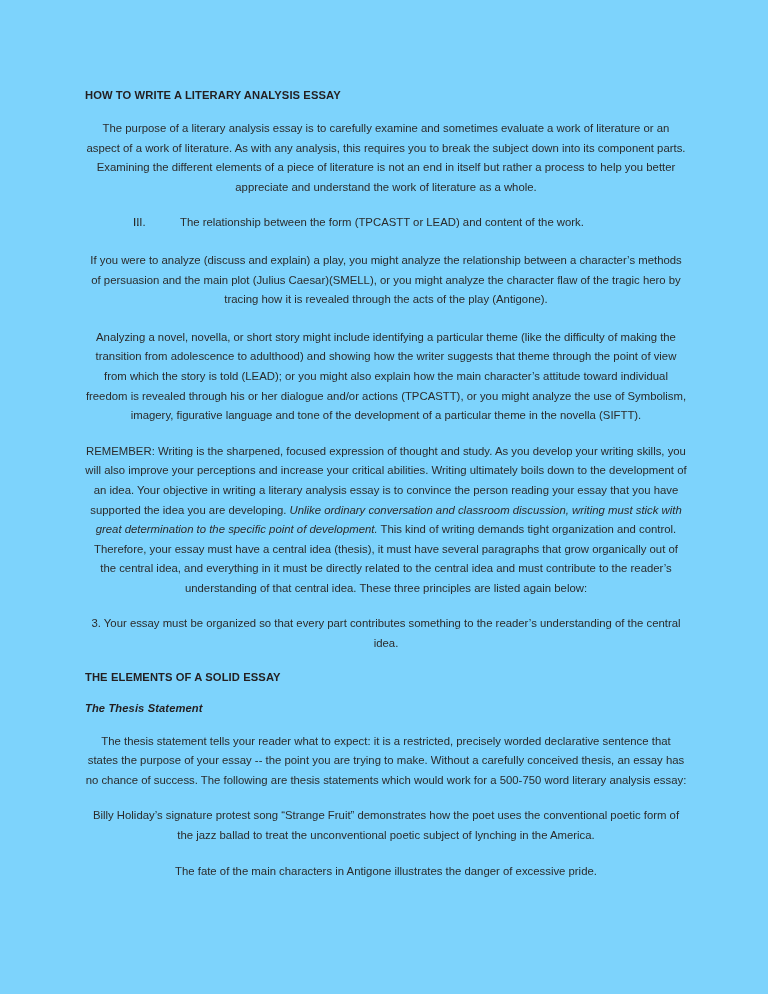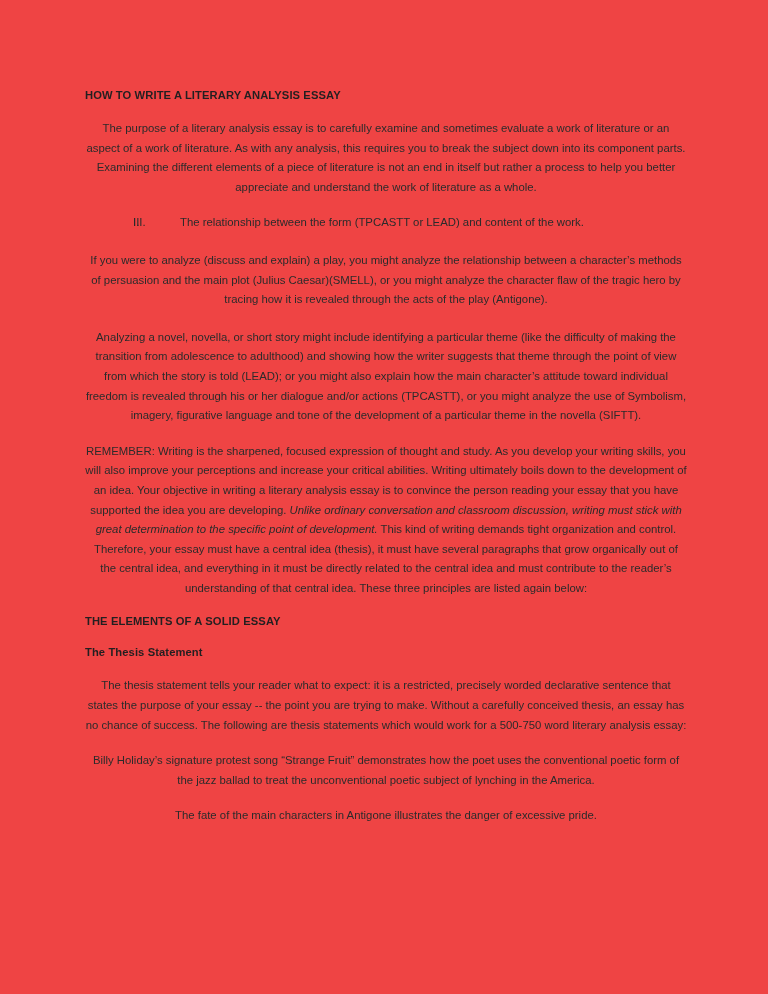--- a/index.html
+++ b/index.html
@@ -12,21 +12,21 @@
     height: 994px;
     overflow: hidden;
     font-family: "Liberation Sans", sans-serif;
     color: #231f20;
     -webkit-font-smoothing: antialiased;
   }
   .page {
     position: relative;
     width: 768px;
     height: 994px;
-    background: #ef4444;
+    background: #7dd3fc;
     box-sizing: border-box;
     padding: 88px 82px 0 85px;
   }
   .doc-body {
     width: 602px;
   }
   .heading {
     font-size: 11.2px;
     font-weight: bold;
     line-height: 15px;
@@ -34,20 +34,21 @@
     margin: 0 0 16px 0;
     color: #231f20;
   }
   .subheading {
     font-size: 11.2px;
     font-weight: bold;
     line-height: 15px;
     letter-spacing: 0.1px;
     margin: 0 0 16px 0;
     color: #231f20;
+    font-style: italic;
   }
   p.para {
     font-size: 11.35px;
     line-height: 19.6px;
     margin: 0 0 16px 0;
     color: #2b2b2b;
     text-align: center;
   }
   p.para.tight {
     margin-bottom: 18px;
@@ -99,20 +100,21 @@
     <p class="para tight">If you were to analyze (discuss and explain) a play, you might analyze the relationship between a character’s methods of persuasion and the main plot (Julius Caesar)(SMELL), or you might analyze the character flaw of the tragic hero by tracing how it is revealed through the acts of the play (Antigone).</p>
 
     <p class="para">Analyzing a novel, novella, or short story might include identifying a particular theme (like the difficulty of making the transition from adolescence to adulthood) and showing how the writer suggests that theme through the point of view from which the story is told (LEAD); or you might also explain how the main character’s attitude toward individual freedom is revealed through his or her dialogue and/or actions (TPCASTT), or you might analyze the use of Symbolism, imagery, figurative language and tone of the development of a particular theme in the novella (SIFTT).</p>
 
     <p class="para">
       <span>REMEMBER: Writing is the sharpened, focused expression of thought and study. As you develop your writing skills, you will also improve your perceptions and increase your critical abilities. Writing ultimately boils down to the development of an idea. Your objective in writing a literary analysis essay is to convince the person reading your essay that you have supported the idea you are developing. </span><span class="italic">Unlike ordinary conversation and classroom discussion, writing must stick with great determination to the specific point of development.</span><span> This kind of writing demands tight organization and control. Therefore, your essay must have a central idea (thesis), it must have several paragraphs that grow organically out of the central idea, and everything in it must be directly related to the central idea and must contribute to the reader’s understanding of that central idea. These three principles are listed again below:</span>
     </p>
 
 
 
+    <p class="para">3. Your essay must be organized so that every part contributes something to the reader’s understanding of the central idea.</p>
 
     <div class="heading">THE ELEMENTS OF A SOLID ESSAY</div>
 
     <div class="subheading">The Thesis Statement</div>
 
     <p class="para">The thesis statement tells your reader what to expect: it is a restricted, precisely worded declarative sentence that states the purpose of your essay -- the point you are trying to make. Without a carefully conceived thesis, an essay has no chance of success. The following are thesis statements which would work for a 500-750 word literary analysis essay:</p>
 
     <p class="para">Billy Holiday’s signature protest song “Strange Fruit” demonstrates how the poet uses the conventional poetic form of the jazz ballad to treat the unconventional poetic subject of lynching in the America.</p>
 
     <p class="para">The fate of the main characters in Antigone illustrates the danger of excessive pride.</p>

